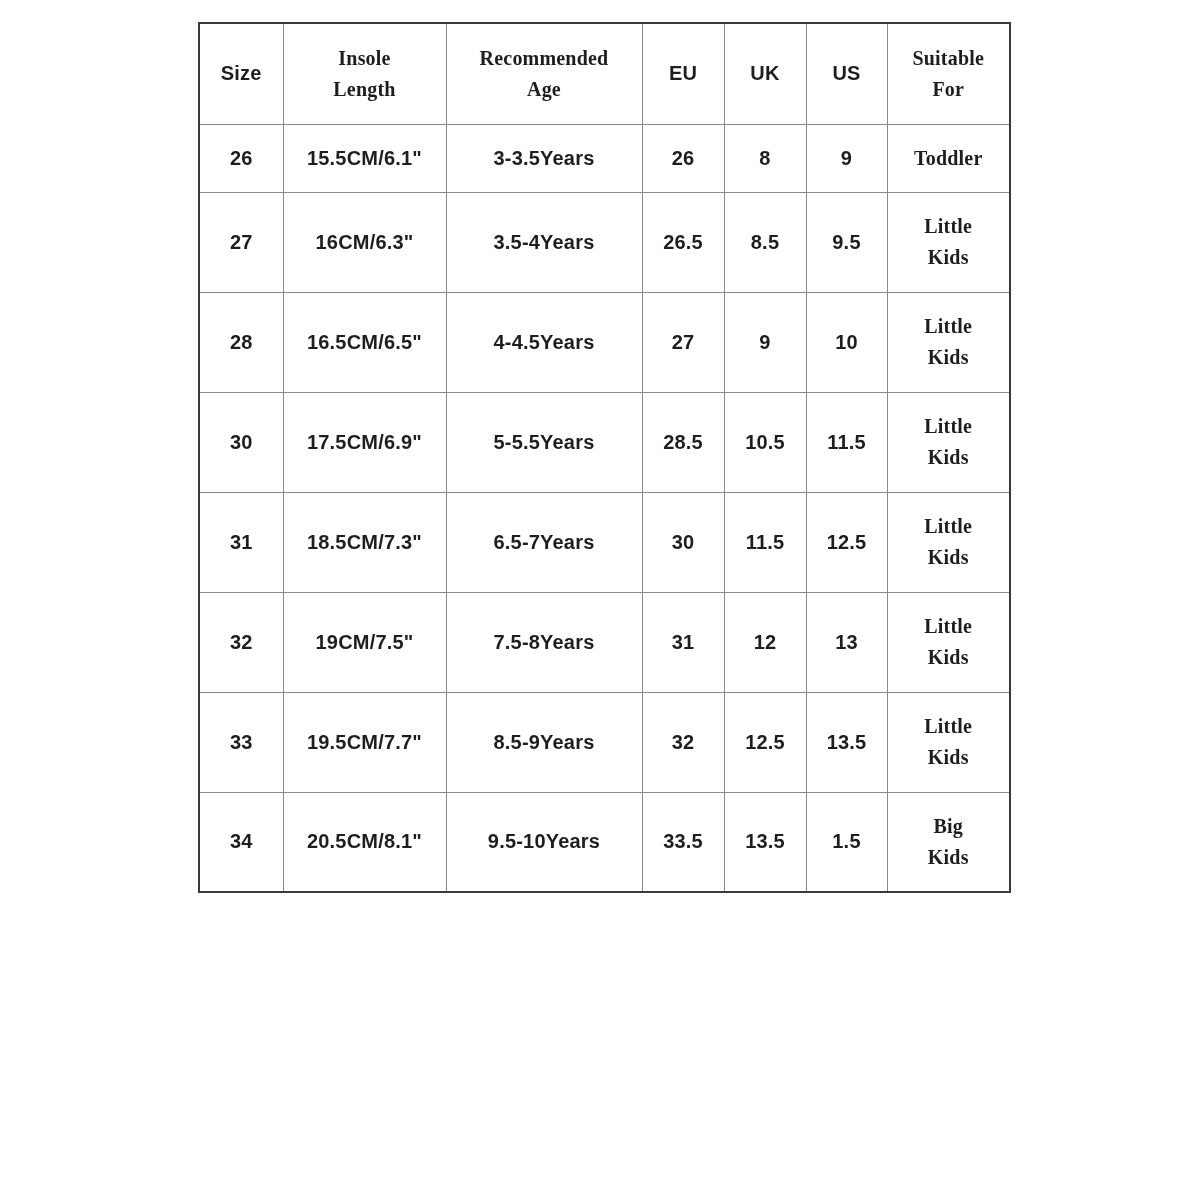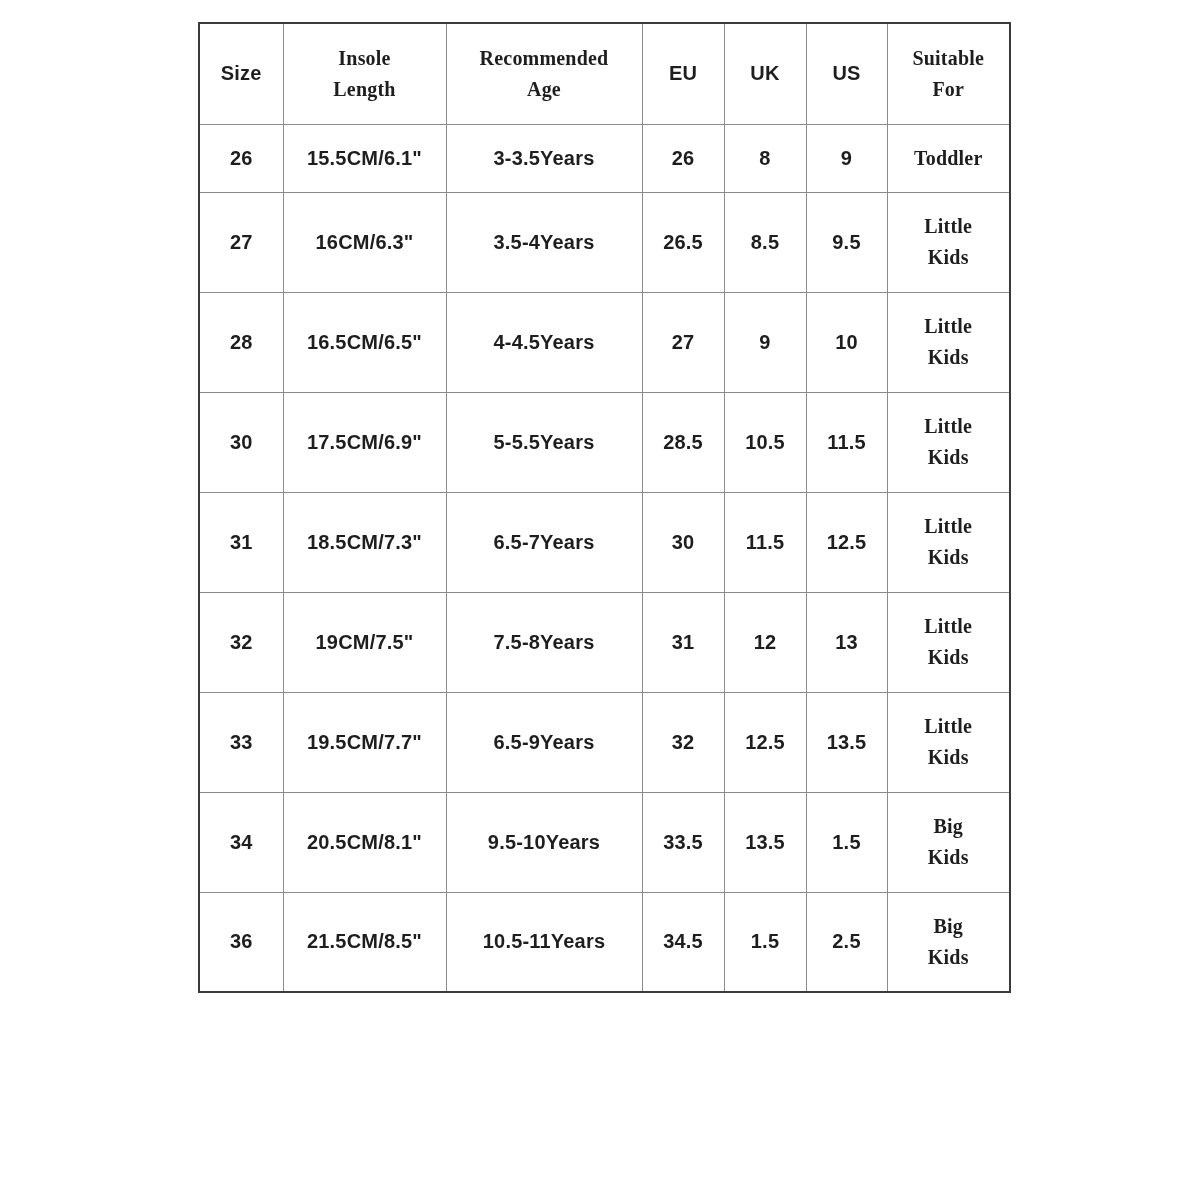--- a/index.html
+++ b/index.html
@@ -131,47 +131,35 @@
     <td>12</td>
     <td>13</td>
     <td class="two-line">
           <span>Little</span>
           <span>Kids</span>
         </td>
   </tr>
       <tr class="body-row">
     <td>33</td>
     <td>19.5CM/7.7"</td>
-    <td>6.5-9Years</td>
+    <td>8.5-9Years</td>
     <td>32</td>
     <td>12.5</td>
     <td>13.5</td>
     <td class="two-line">
           <span>Little</span>
           <span>Kids</span>
         </td>
   </tr>
       <tr class="body-row">
     <td>34</td>
     <td>20.5CM/8.1"</td>
     <td>9.5-10Years</td>
     <td>33.5</td>
     <td>13.5</td>
     <td>1.5</td>
     <td class="two-line">
           <span>Big</span>
           <span>Kids</span>
         </td>
   </tr>
-      <tr class="body-row">
-    <td>36</td>
-    <td>21.5CM/8.5"</td>
-    <td>10.5-11Years</td>
-    <td>34.5</td>
-    <td>1.5</td>
-    <td>2.5</td>
-    <td class="two-line">
-          <span>Big</span>
-          <span>Kids</span>
-        </td>
-  </tr>
     </tbody>
 </table>
 
 </body></html>

